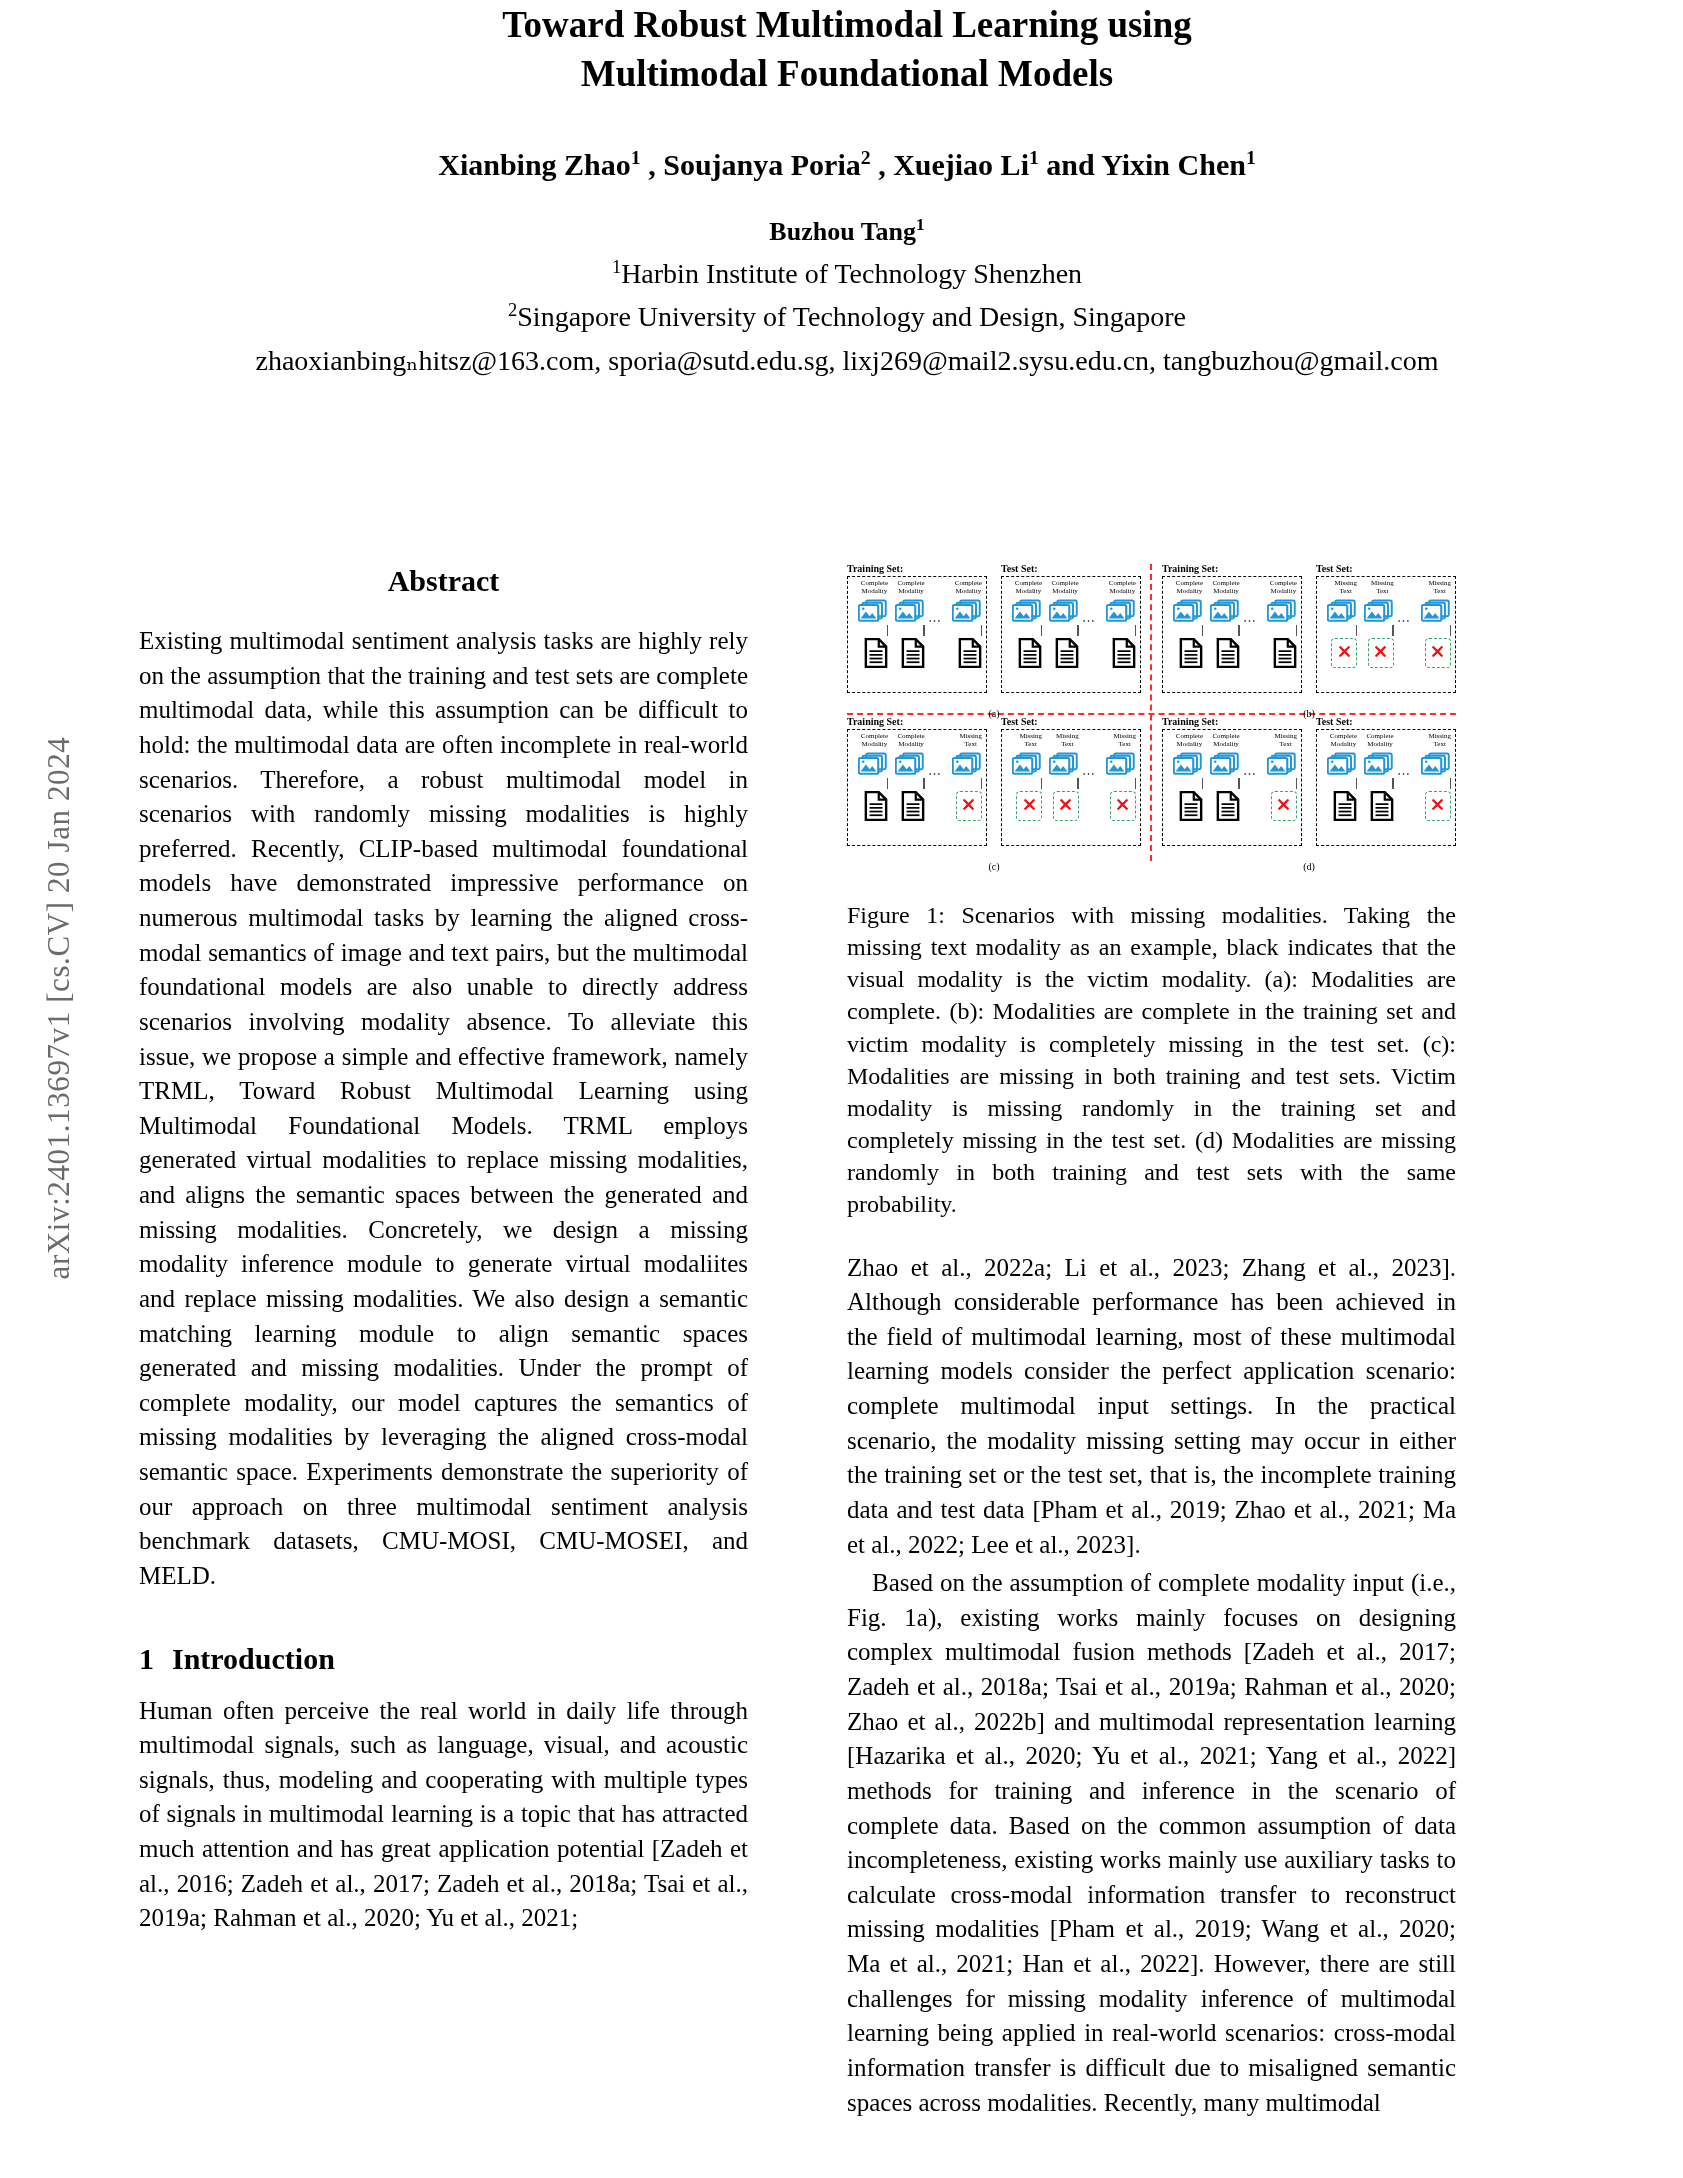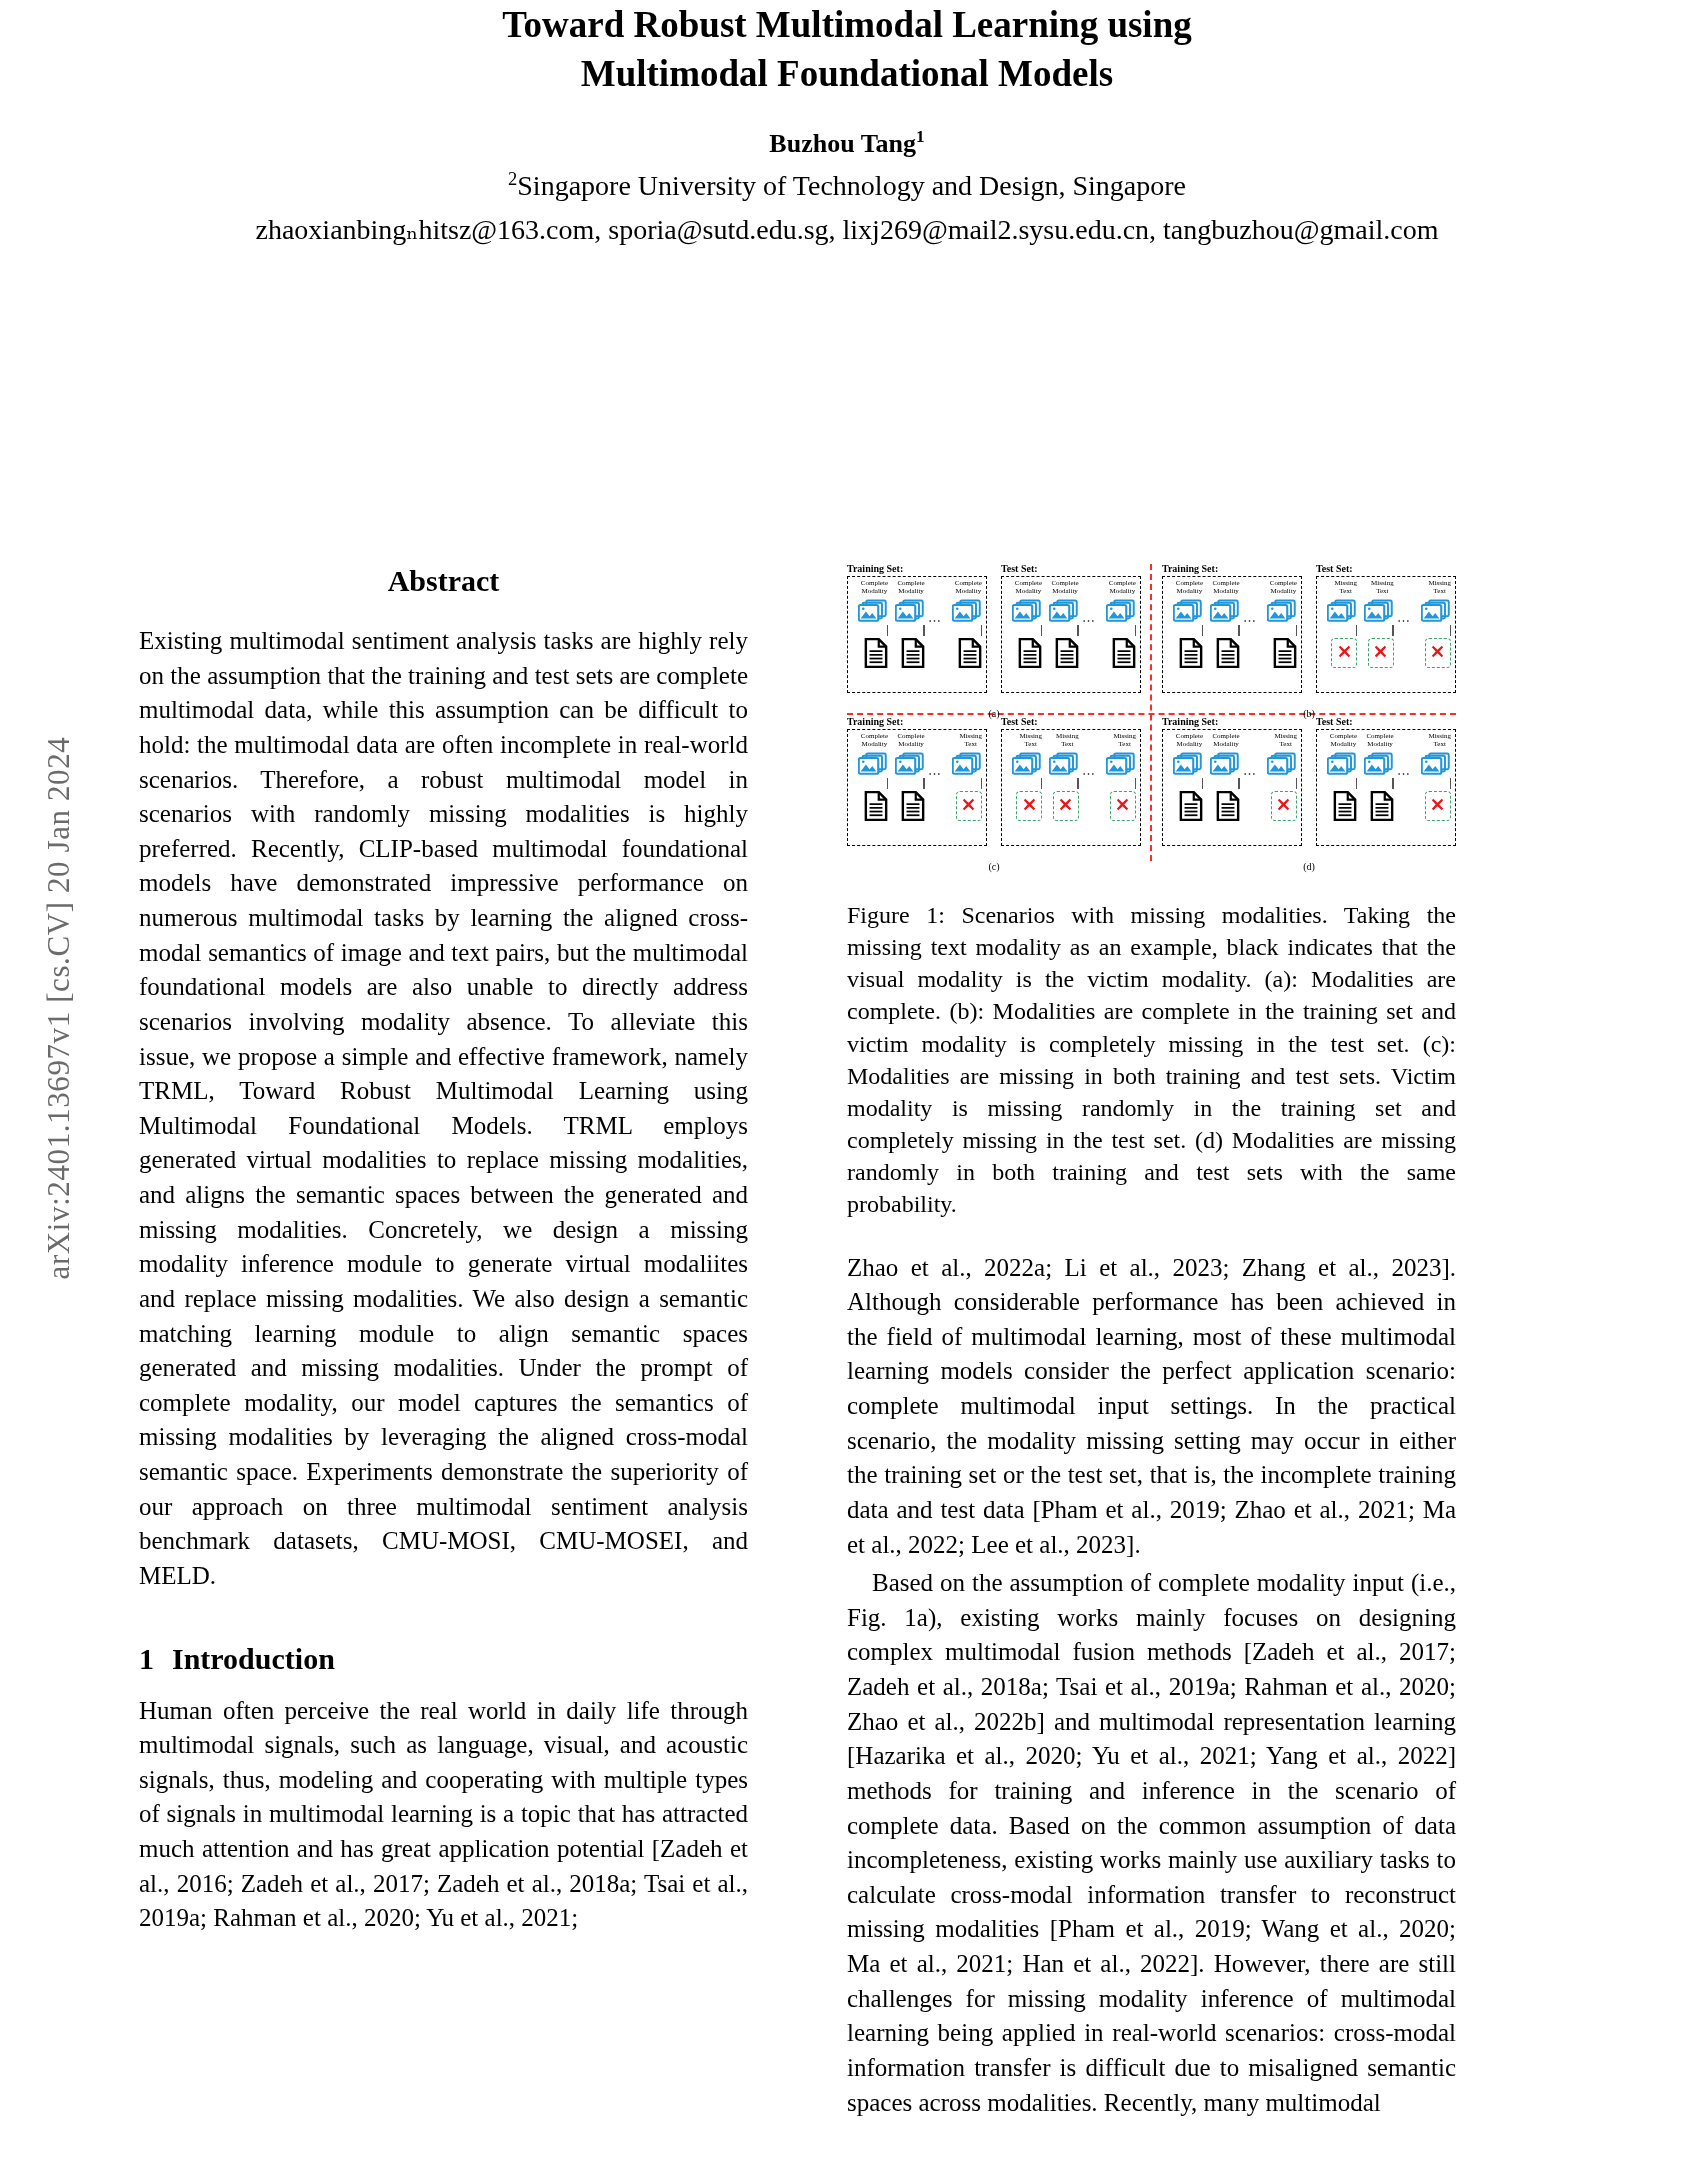--- a/index.html
+++ b/index.html
@@ -266,22 +266,24 @@
 </div>
 
 <div id="page">
 
   <div id="title-block">
     <div class="paper-title">
       <span>Toward Robust Multimodal Learning using</span><br>
       <span>Multimodal Foundational Models</span>
     </div>
 
+    <div id="authors-line"><span>Xianbing Zhao</span><sup>1</sup><span> , </span><span>Soujanya Poria</span><sup>2</sup><span> , </span><span>Xuejiao Li</span><sup>1</sup><span>  and  </span><span>Yixin Chen</span><sup>1</sup></div>
     <div id="authors-line2"><span>Buzhou Tang</span><sup>1</sup></div>
 
+    <div class="affil"><sup>1</sup><span>Harbin Institute of Technology Shenzhen</span></div>
     <div class="affil"><sup>2</sup><span>Singapore University of Technology and Design, Singapore</span></div>
 
     <div class="emails">zhaoxianbingₙhitsz@163.com, sporia@sutd.edu.sg, lixj269@mail2.sysu.edu.cn, tangbuzhou@gmail.com</div>
   </div>
 
   <div id="columns">
 
     <div class="col" id="col-left">
       <div class="abstract-head">Abstract</div>
       <p class="body-text">Existing multimodal sentiment analysis tasks are highly rely on the assumption that the training and test sets are complete multimodal data, while this assumption can be difficult to hold: the multimodal data are often incomplete in real-world scenarios. Therefore, a robust multimodal model in scenarios with randomly missing modalities is highly preferred. Recently, CLIP-based multimodal foundational models have demonstrated impressive performance on numerous multimodal tasks by learning the aligned cross-modal semantics of image and text pairs, but the multimodal foundational models are also unable to directly address scenarios involving modality absence. To alleviate this issue, we propose a simple and effective framework, namely TRML, Toward Robust Multimodal Learning using Multimodal Foundational Models. TRML employs generated virtual modalities to replace missing modalities, and aligns the semantic spaces between the generated and missing modalities. Concretely, we design a missing modality inference module to generate virtual modaliites and replace missing modalities. We also design a semantic matching learning module to align semantic spaces generated and missing modalities. Under the prompt of complete modality, our model captures the semantics of missing modalities by leveraging the aligned cross-modal semantic space. Experiments demonstrate the superiority of our approach on three multimodal sentiment analysis benchmark datasets, CMU-MOSI, CMU-MOSEI, and MELD.</p>

